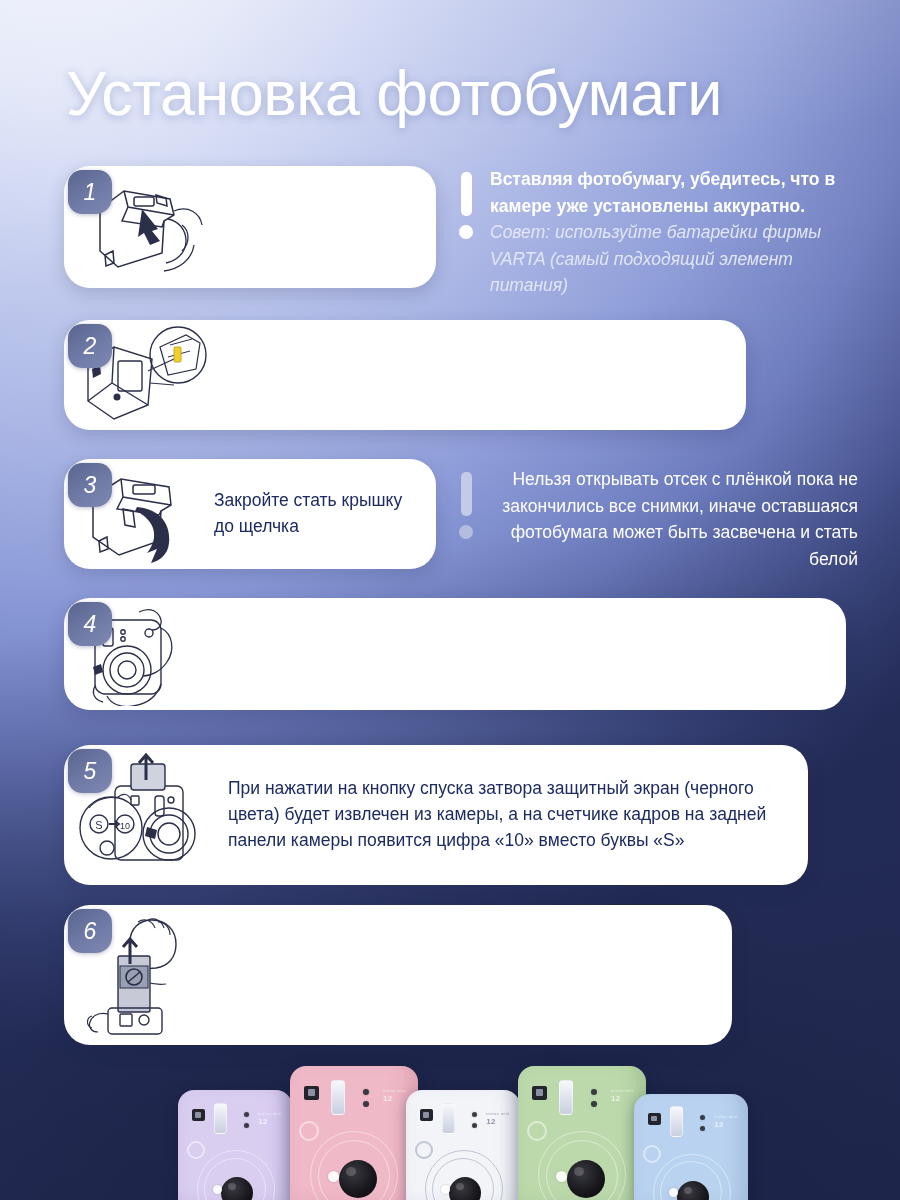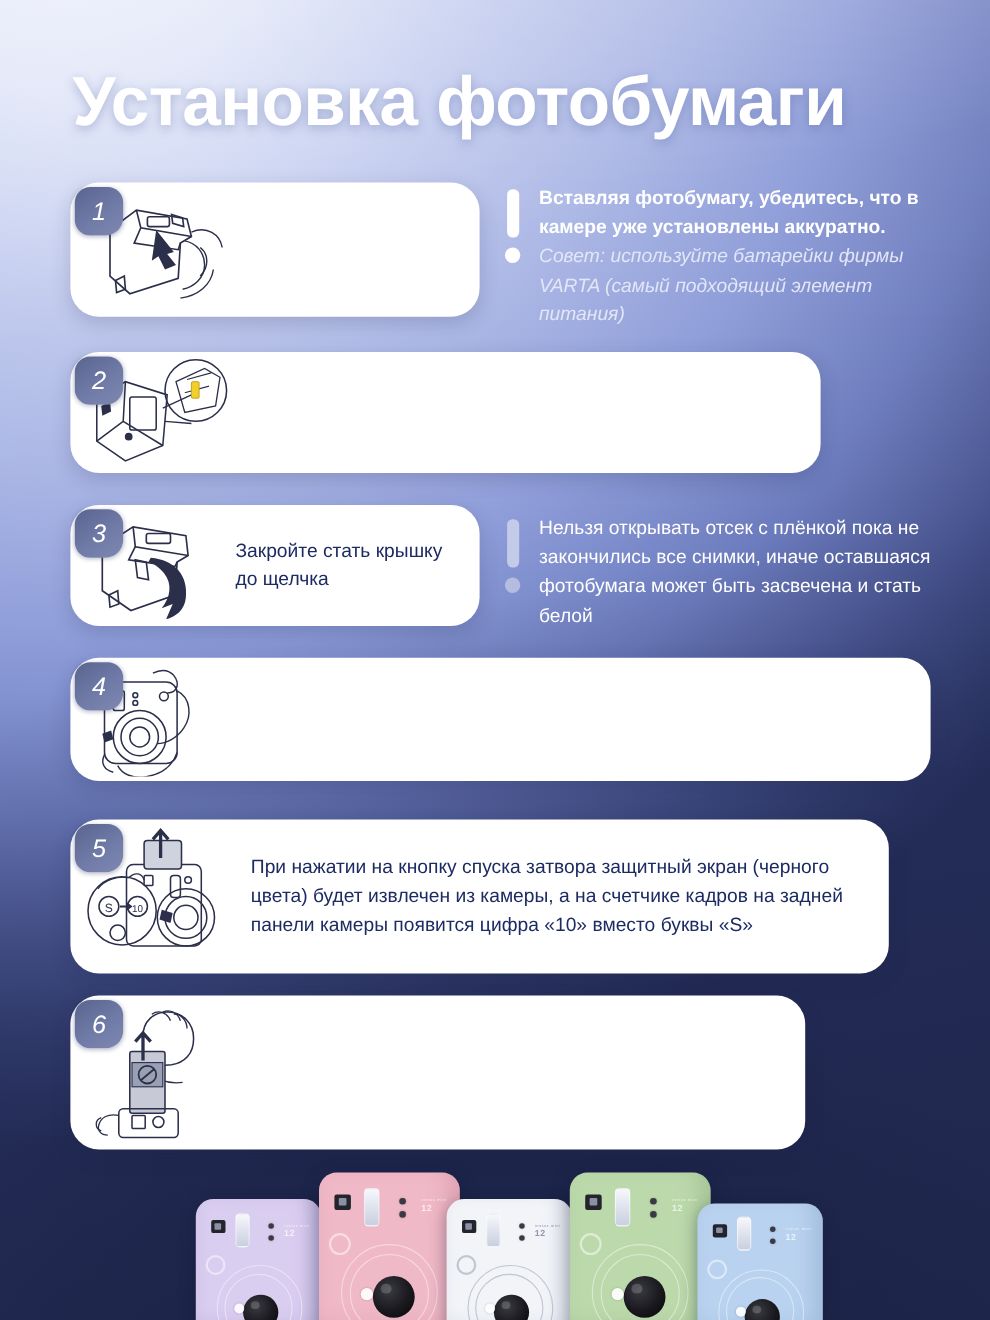--- a/index.html
+++ b/index.html
@@ -38,21 +38,21 @@
   }
 
   .page { position: absolute; inset: 0; }
 
   
   .title {
     position: absolute;
     left: 66px;
     top: 57px;
     font-size: 63px;
-    font-weight: bold;
+    font-weight: normal;
     color: #ffffff;
     letter-spacing: -0.5px;
     white-space: nowrap;
     text-shadow: 0 2px 10px rgba(70,85,150,0.35);
   }
 
   
   .step-row { position: absolute; display: flex; align-items: flex-start; }
 
   .card {
@@ -294,21 +294,21 @@
           <rect x="56" y="20" width="22" height="9" rx="2"></rect>
           <path d="M22 76 l8 -4 1 12 -8 3 Z"></path>
           <path d="M46 44 L56 46 L58 62 L48 60 Z"></path>
           <path d="M60 42 c22 2 34 16 32 36 c-1 12 -10 18 -18 20 l6 -14 -10 4 c8 -10 10 -22 2 -32 -5 -6 -10 -9 -14 -10 Z" fill="#2b2f4a" stroke="none"></path>
         </svg>
       </div>
       <div class="card-text">Закройте стать крышку до щелчка</div>
     </div>
   </div>
 
-  <div class="warn soft" style="left:458px; top:466px; width:400px;">
+  <div class="warn soft" style="left:458px; top:466px; width:400px;text-align:right;">
     <div class="warn-icon">
       <div class="bar"></div>
         <div class="dot"></div>
     </div>
     <div class="warn-text">
       <span class="rg">Нельзя открывать отсек с плёнкой пока не закончились все снимки, иначе оставшаяся фотобумага может быть засвечена и стать белой</span>
     </div>
   </div>
 
   <div class="step-row" style="left:64px; top:598px;">

